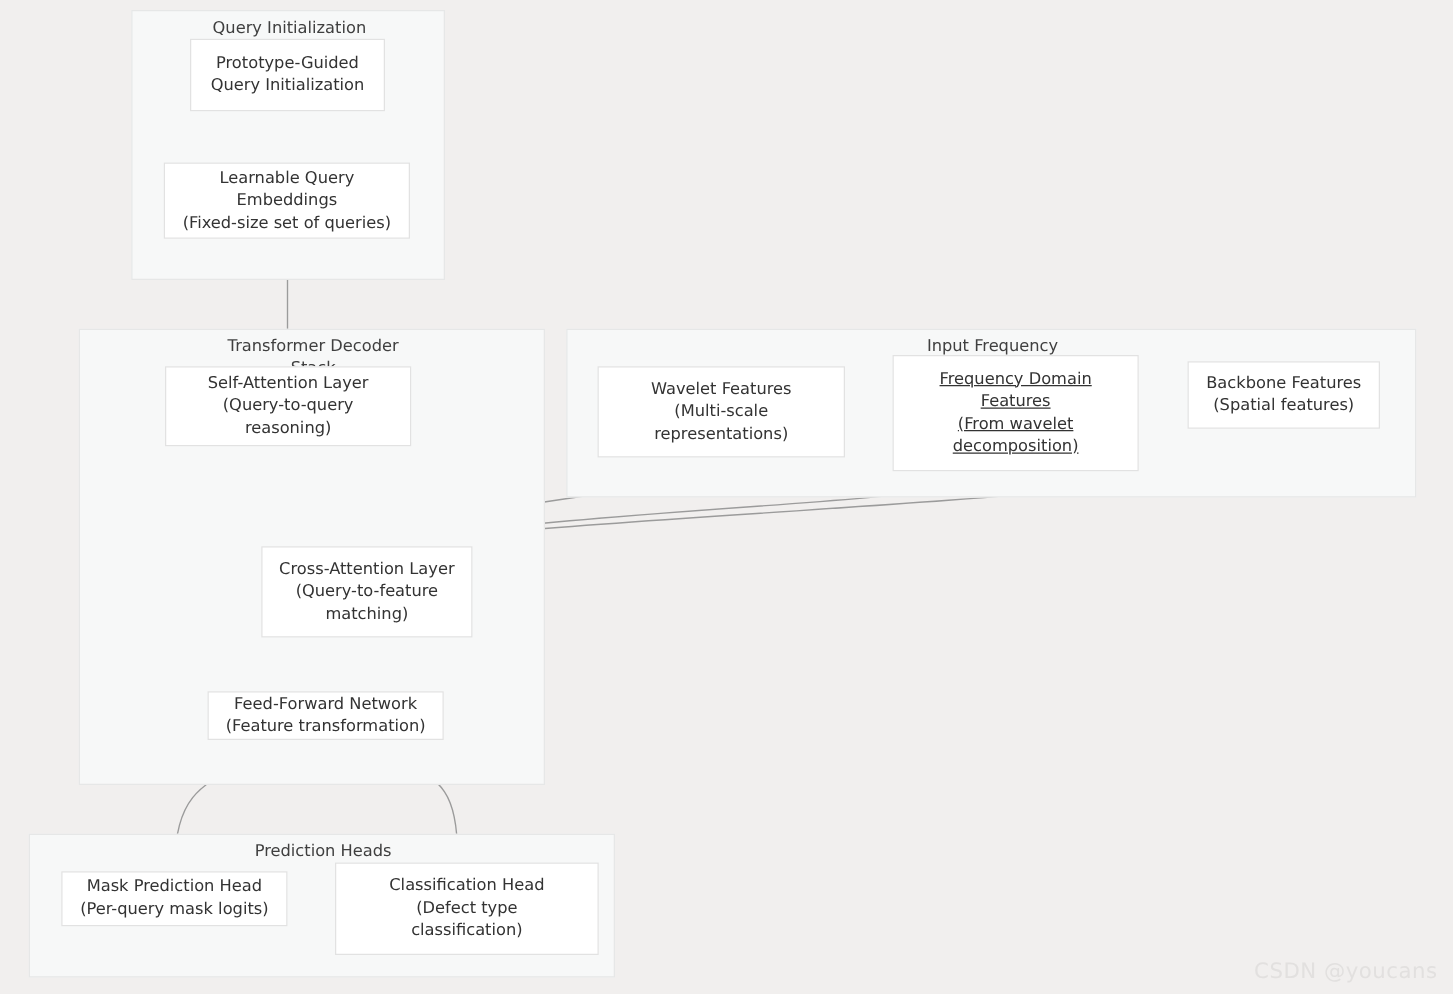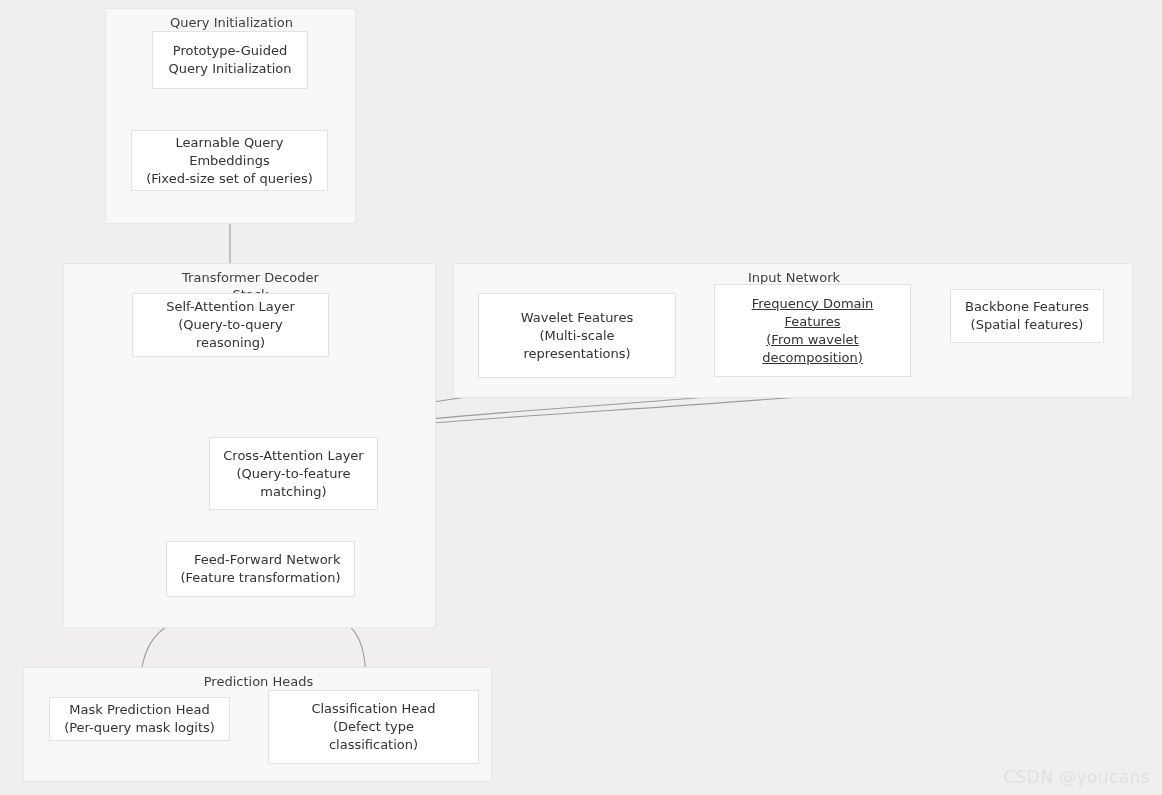--- a/index.html
+++ b/index.html
@@ -117,21 +117,21 @@
     </svg>
 
   <div id="cluster-layer">
       <div class="cluster" style="left: 105px; top: 8px; width: 251px; height: 216px;">
         <div class="cluster-label" style="width: 251px; left: 0px;">Query Initialization</div>
       </div>
       <div class="cluster" style="left: 63px; top: 263px; width: 373px; height: 365px;">
         <div class="cluster-label" style="width: 150px; left: 111.5px;">Transformer Decoder Stack</div>
       </div>
       <div class="cluster" style="left: 453px; top: 263px; width: 680px; height: 135px;">
-        <div class="cluster-label" style="width: 680px; left: 0px;">Input Network</div>
+        <div class="cluster-label" style="width: 680px; left: 0px;">Input Frequency</div>
       </div>
       <div class="cluster" style="left: 23px; top: 667px; width: 469px; height: 115px;">
         <div class="cluster-label" style="width: 469px; left: 0px;">Prediction Heads</div>
       </div>
     </div>
   <div id="node-layer">
       <div class="node" style="left: 152px; top: 31px; width: 156px; height: 58px;">
         <span class="node-text">Prototype-Guided
 Query Initialization</span>
       </div>
@@ -143,25 +143,25 @@
       <div class="node" style="left: 132px; top: 293px; width: 197px; height: 64px;">
         <span class="node-text">Self-Attention Layer
 (Query-to-query
 reasoning)</span>
       </div>
       <div class="node" style="left: 161px; top: 437px; width: 169px; height: 73px; margin-left: 48px;">
         <span class="node-text">Cross-Attention Layer
 (Query-to-feature
 matching)</span>
       </div>
-      <div class="node" style="left: 166px; top: 541px; width: 189px; height: 56px; text-align: right;">
+      <div class="node" style="left: 166px; top: 553px; width: 189px; height: 39px;">
         <span class="node-text">Feed-Forward Network
 (Feature transformation)</span>
       </div>
-      <div class="node" style="left: 478px; top: 293px; width: 198px; height: 85px;">
+      <div class="node" style="left: 478px; top: 293px; width: 198px; height: 73px;">
         <span class="node-text">Wavelet Features
 (Multi-scale
 representations)</span>
       </div>
       <div class="node" style="left: 714px; top: 284px; width: 197px; height: 93px; text-decoration: underline;">
         <span class="node-text">Frequency Domain
 Features
 (From wavelet
 decomposition)</span>
       </div>

